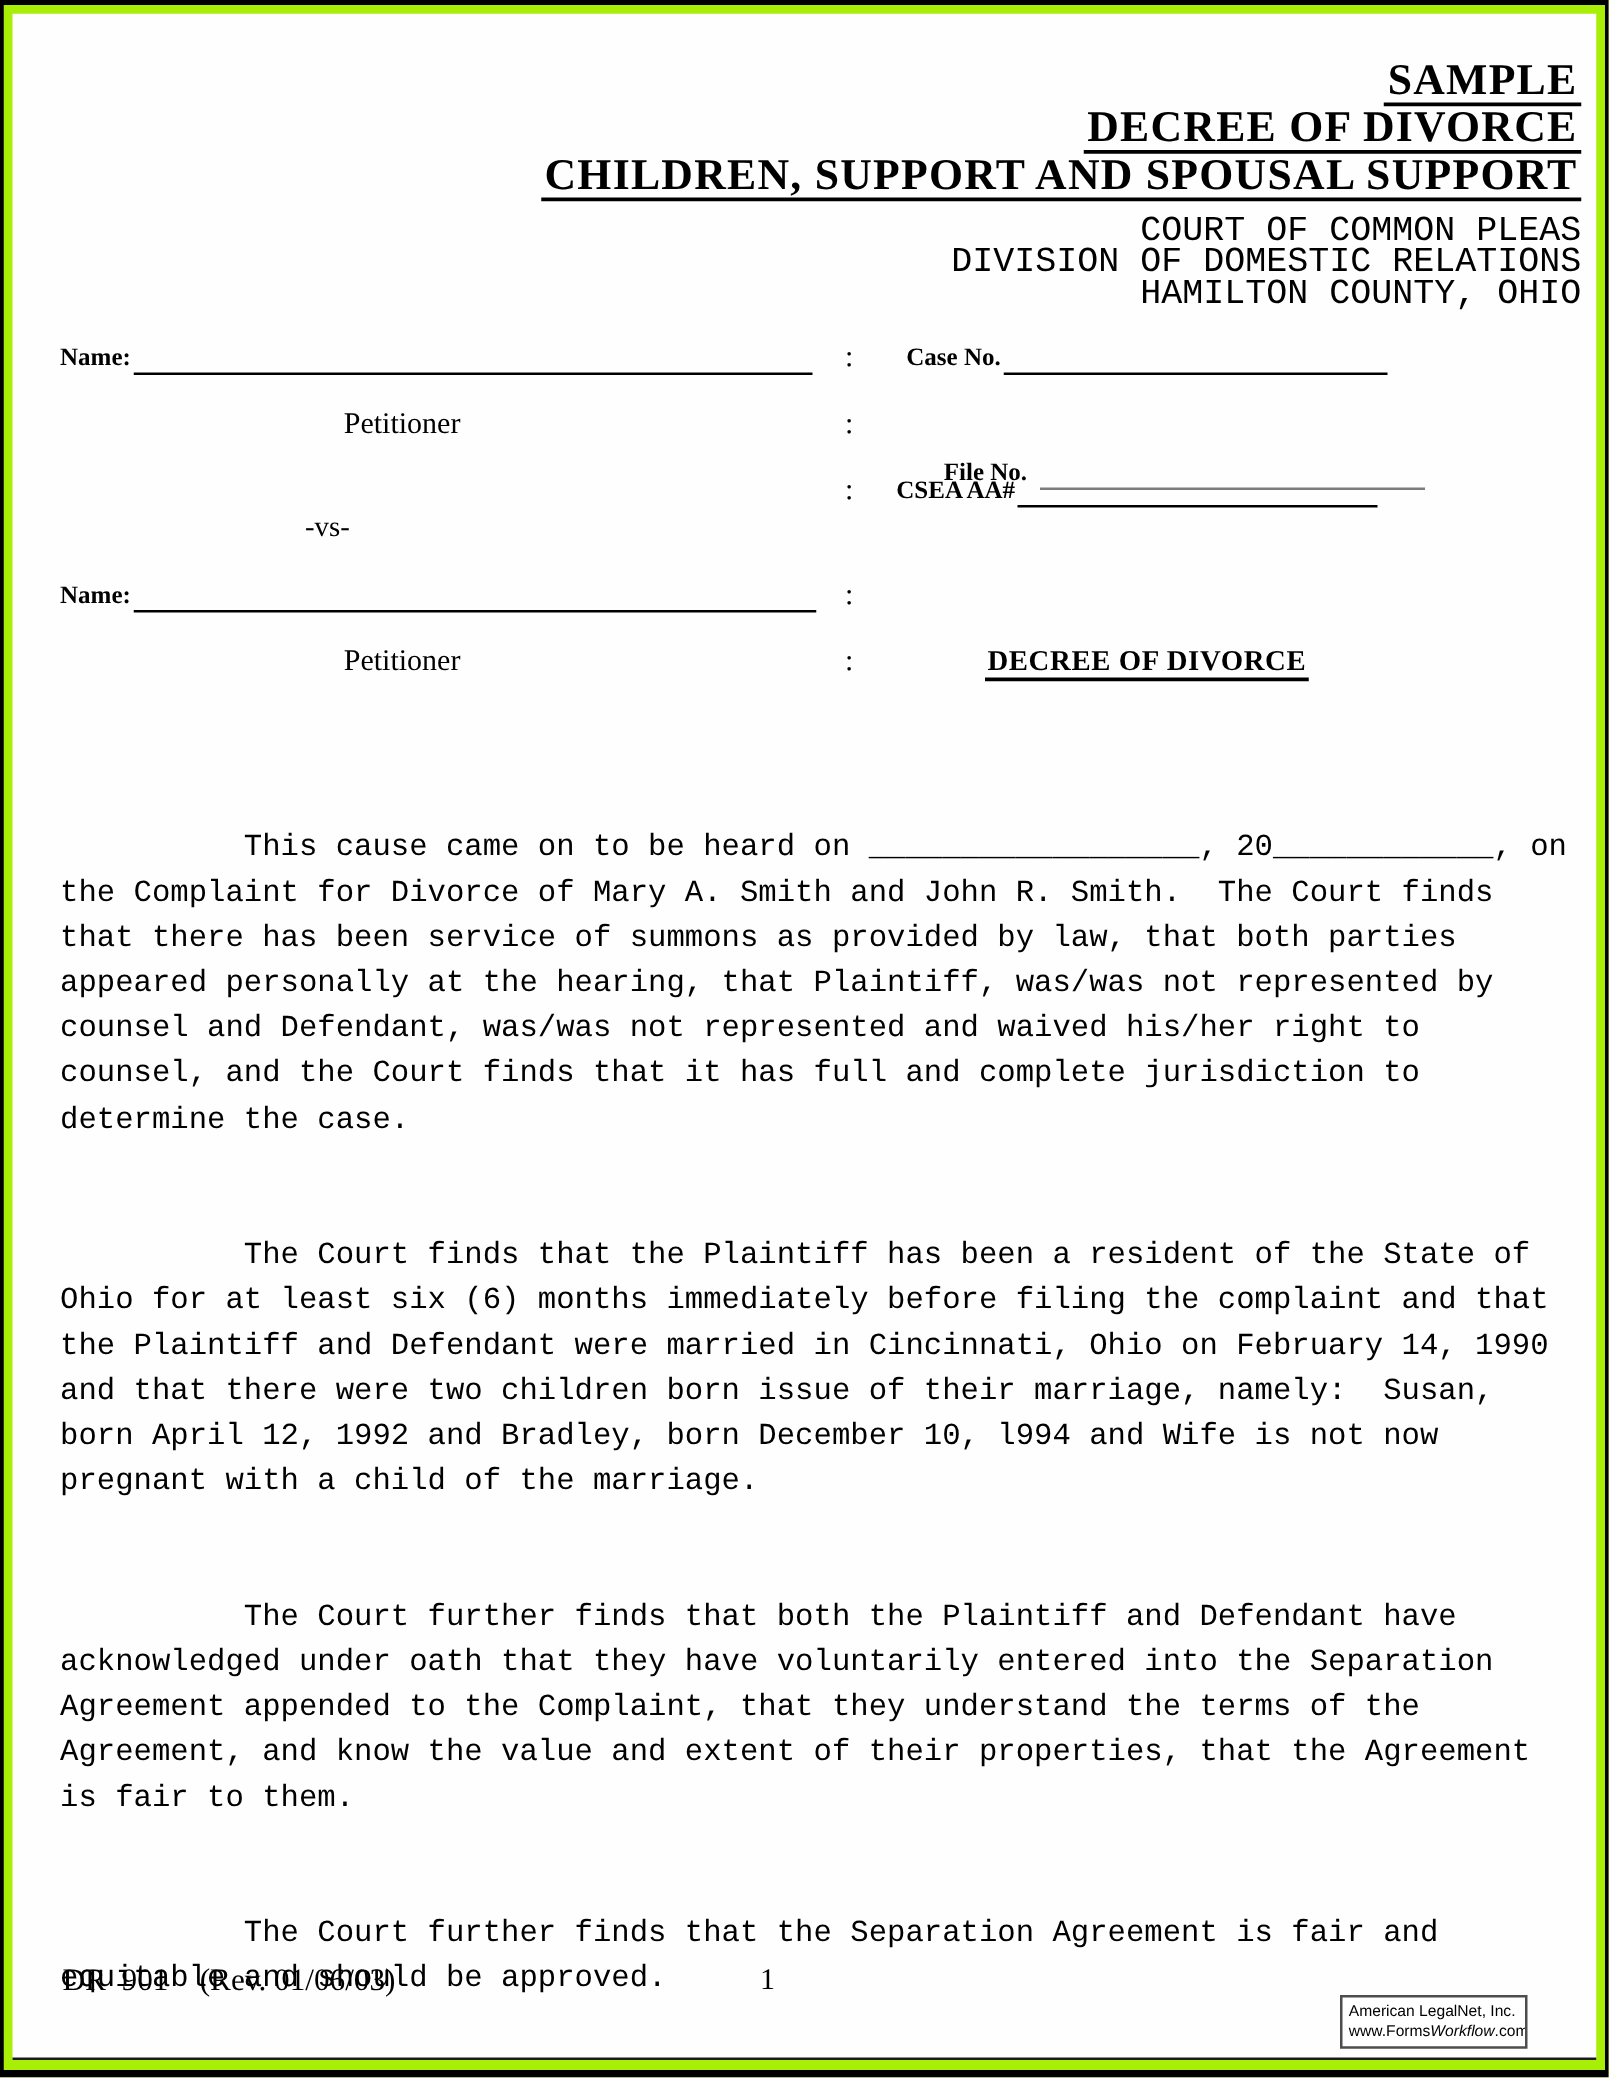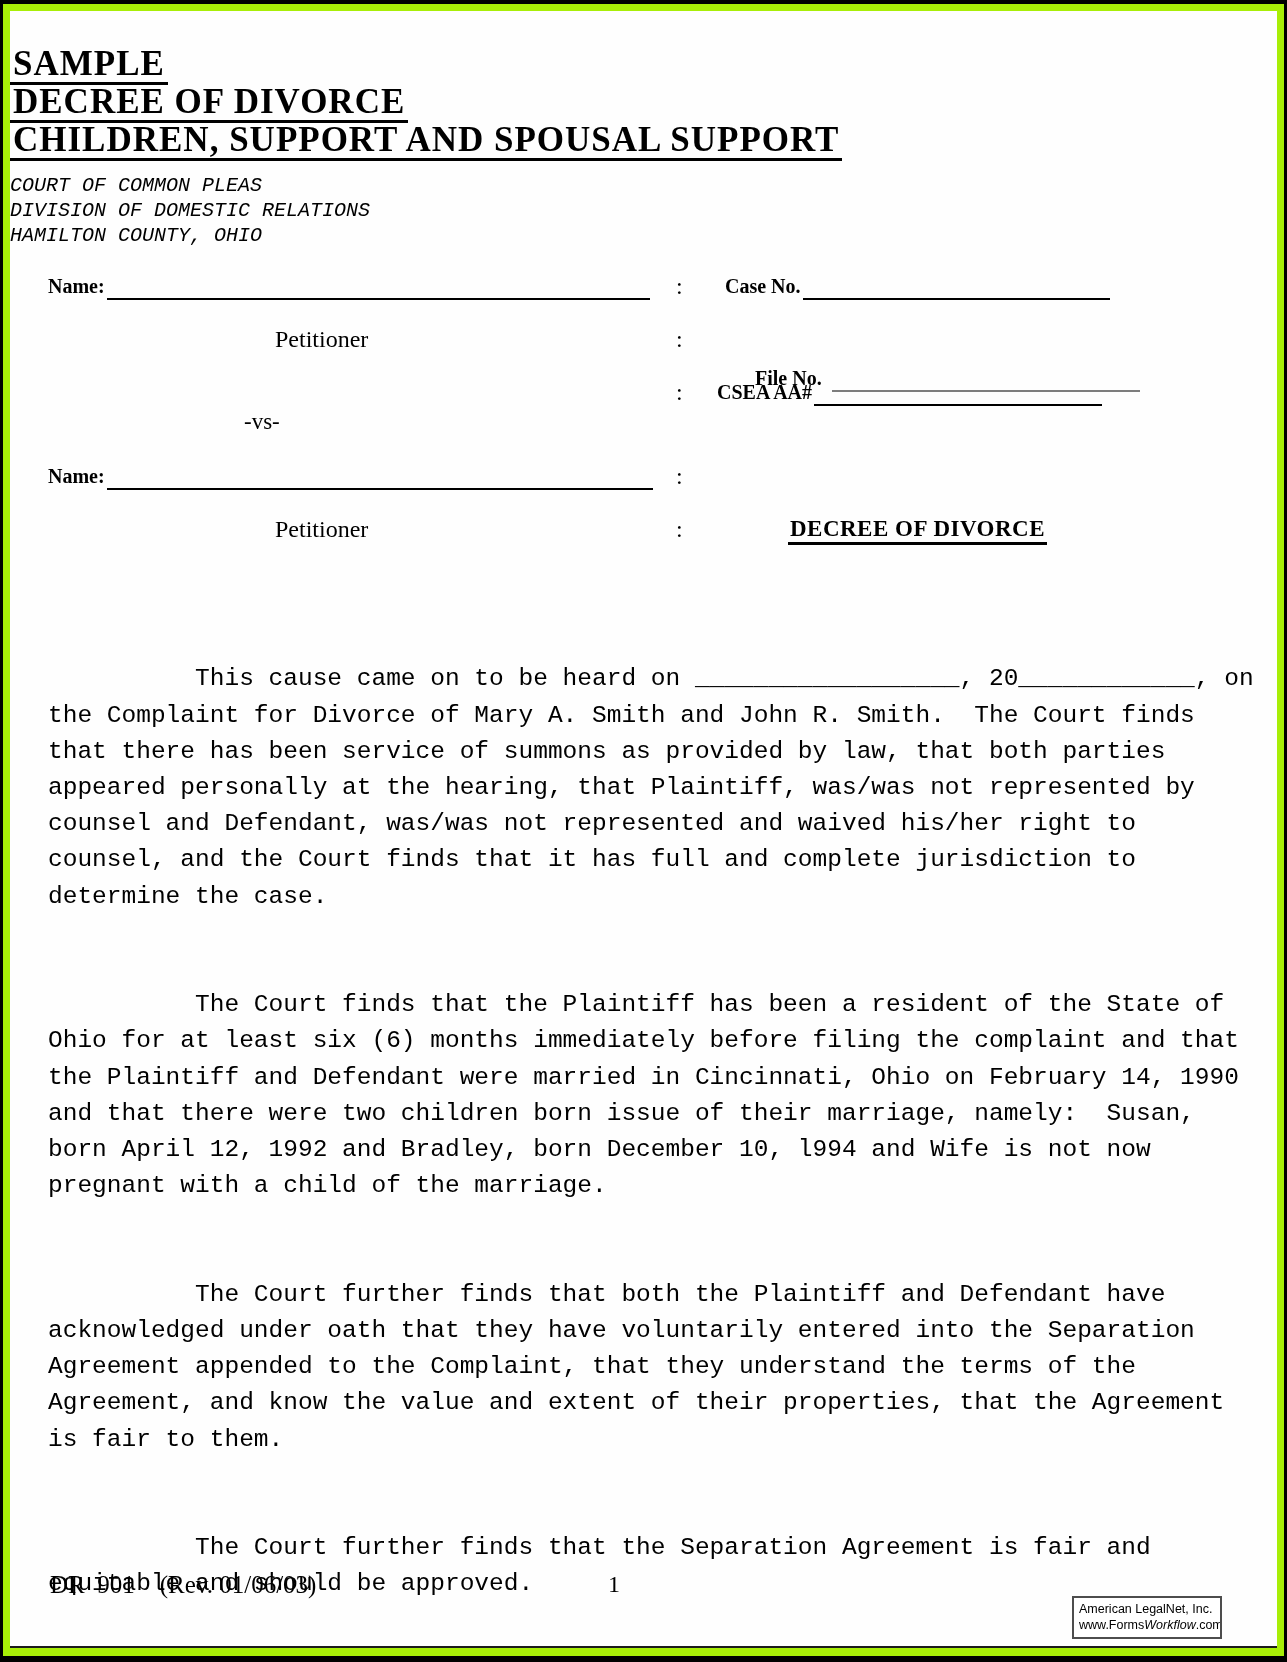--- a/index.html
+++ b/index.html
@@ -13,31 +13,31 @@
     overflow:hidden;
     font-family:"Liberation Serif", serif;
     color:#000;
   }
   .page{
     position:absolute;left:7px;top:7px;right:7px;bottom:8px;
     background:#fefefe;
     border-bottom:2px solid #1b1b1b;
   }
   
-  .title-block{position:absolute;top:36px;left:0;right:12px;text-align:left;}
+  .title-block{position:absolute;top:36px;left:0;right:12px;text-align:right;}
   .h-line{height:38px;}
   .h-line .h-text{
     display:inline-block;
     font-weight:bold;font-size:35px;line-height:34px;letter-spacing:1px;
     border-bottom:3px solid #000;padding:0 3px 1px 3px;
   }
   .court-block{
     margin-top:12px;
     font-family:"Liberation Mono", monospace;
-    font-size:20px;line-height:25px;font-style:italic;
+    font-size:28px;line-height:25px;
   }
   
   .cap-row{position:absolute;display:flex;align-items:flex-end;height:27px;}
   .cap-label{font-size:20px;line-height:27px;white-space:pre;font-weight:bold;}
   .fill{flex:1;height:24px;border-bottom:2px solid #000;margin-left:2px;}
   .fill.gray{border-bottom-color:#7d7d7d;margin-left:10px;}
   .colon{position:absolute;font-size:24px;line-height:27px;}
   .role{position:absolute;font-size:24px;line-height:27px;}
   .vs{position:absolute;font-size:23px;line-height:26px;font-family:Liberation Serif, serif;}
   .decree-wrap{position:absolute;left:715px;width:385px;text-align:center;}

